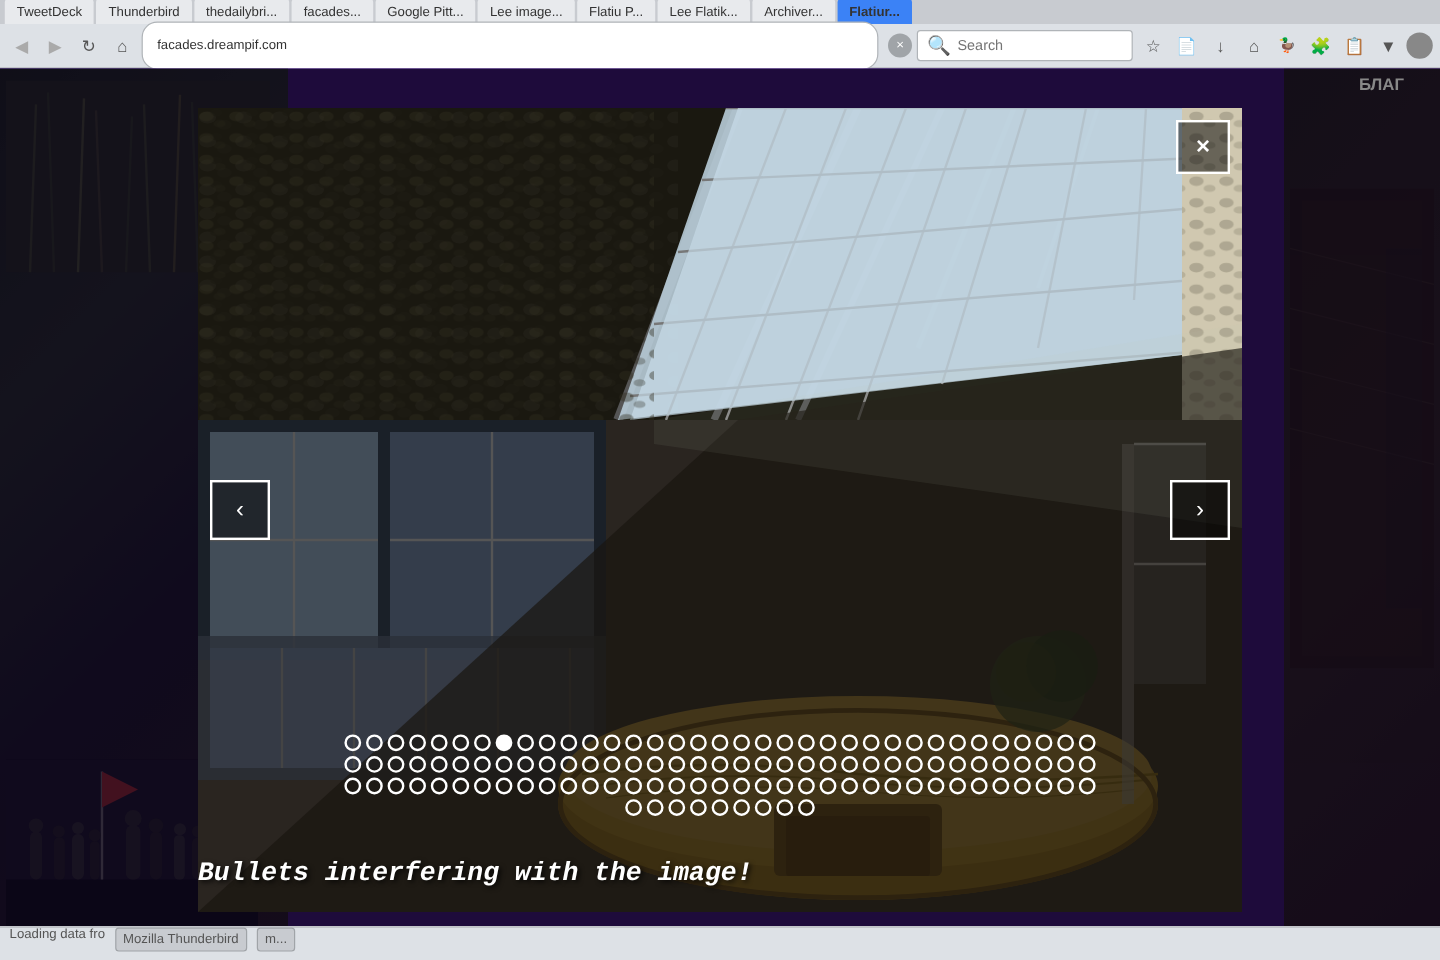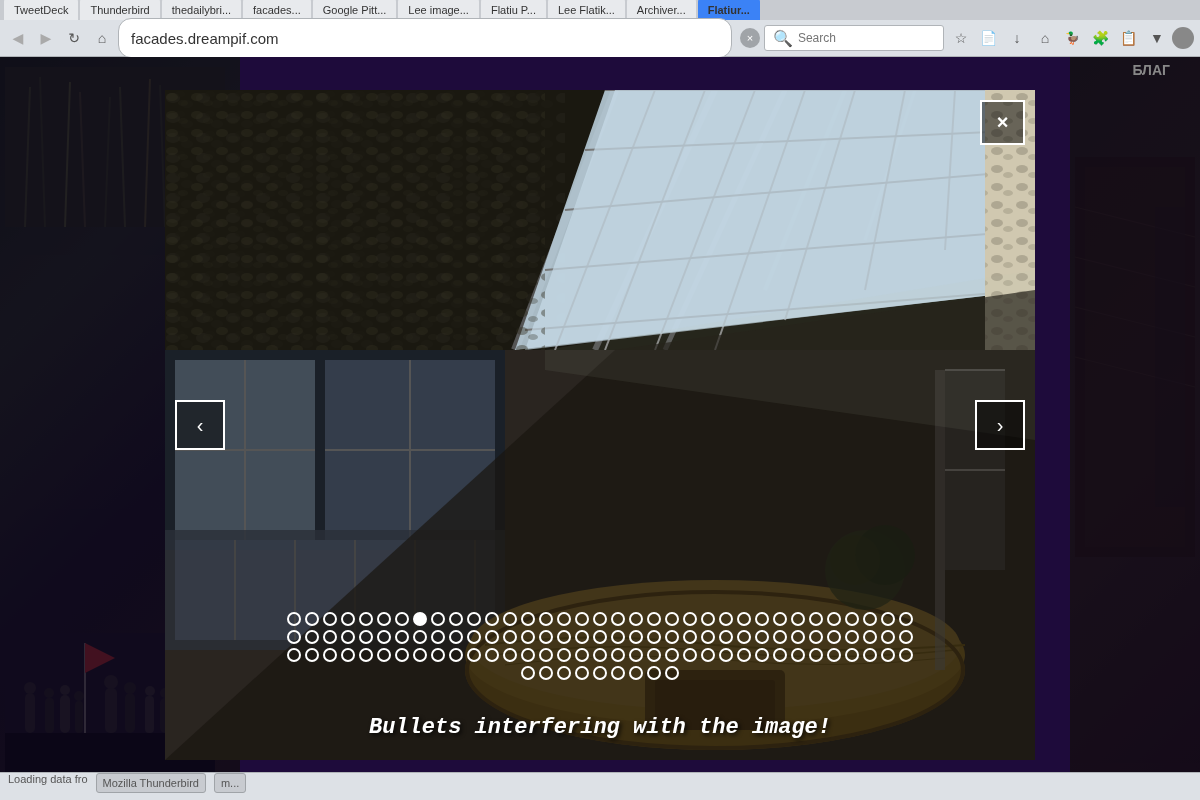--- a/index.html
+++ b/index.html
@@ -70,21 +70,21 @@
       color: #555;
     }
     .nav-btn.disabled { color: #aaa; cursor: default; }
 
     .address-input {
       flex: 1;
       height: 40px;
       border: 1px solid #b0b4b8;
       border-radius: 13px;
       padding: 0 12px;
-      font-size: 15px;
+      font-size: 11px;
       background: white;
       outline: none;
       color: #333;
     }
 
     .close-tab-btn {
       width: 20px;
       height: 20px;
       border: none;
       background: #a0a4a8;
@@ -281,21 +281,21 @@
     .bullet.active {
       background: white;
     }
 
     
     .lightbox-caption {
       position: absolute;
       bottom: 20px;
       left: 0;
       right: 0;
-      text-align: center;
+      text-align: left;
       z-index: 10;
     }
 
     .lightbox-caption span {
       font-family: 'Courier New', monospace;
       font-size: 22px;
       font-weight: bold;
       font-style: italic;
       color: white;
       text-shadow: 2px 2px 4px rgba(0,0,0,0.8);

